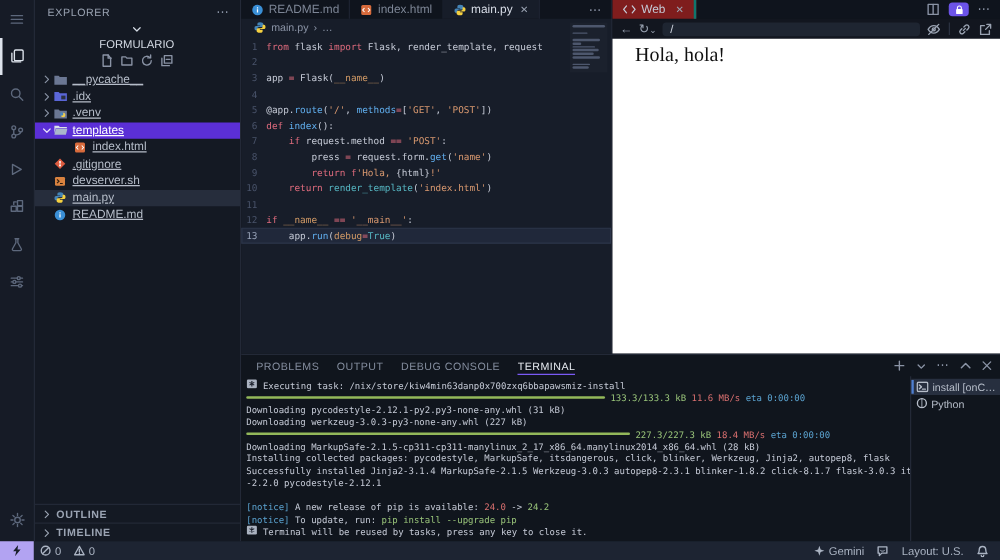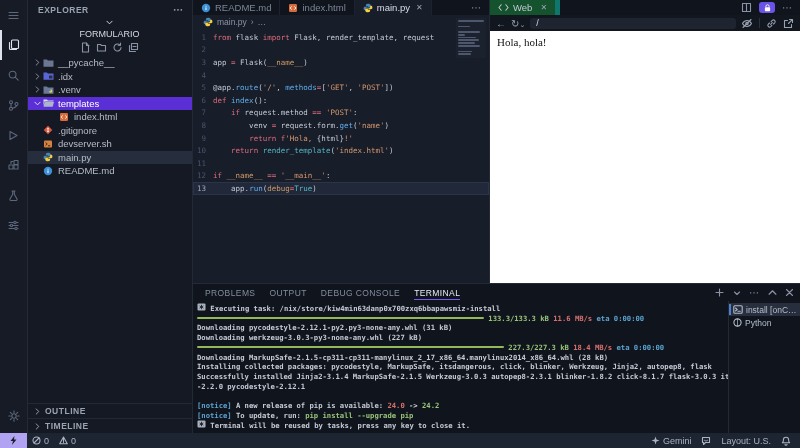--- a/index.html
+++ b/index.html
@@ -12,28 +12,28 @@
   
   .activitybar{position:absolute;left:0;top:0;width:28px;height:433px;background:#161b26;
                border-right:1px solid #232937;display:flex;flex-direction:column;align-items:center;}
   .ab-item{width:28px;height:30px;display:flex;align-items:center;justify-content:center;color:#5d687c;cursor:pointer;}
   .ab-item.active{color:#dde3ec;box-shadow:inset 2px 0 0 #dde3ec;}
   .ab-spacer{flex:1;}
 
   
   .sidebar{position:absolute;left:28px;top:0;width:165px;height:433px;background:#141923;border-right:1px solid #232937;}
   .sb-header{display:flex;align-items:center;justify-content:space-between;padding:4px 8px 2px 10px;
-             font-size:8.5px;letter-spacing:.5px;color:#9aa3b2;font-weight:bold;}
+             font-size:8.5px;letter-spacing:.5px;color:#9aa3b2;}
   .sb-more{color:#8a93a5;font-size:10px;cursor:pointer;letter-spacing:1px;}
   .sb-project{display:flex;align-items:center;gap:3px;padding:2px 4px 2px 3px;font-size:9px;font-weight:normal;color:#d4dae4;flex-direction:column;}
   .sb-project .grow{flex:1;overflow:hidden;white-space:nowrap;}
   .proj-actions{display:flex;gap:5px;color:#8a93a5;}
   .proj-actions .icon{cursor:pointer;}
   .tree{margin-top:1px;}
-  .tree-row{display:flex;align-items:center;height:13.5px;font-size:9.5px;color:#b6bdc9;cursor:pointer;position:relative;}
+  .tree-row{display:flex;align-items:center;height:13.5px;font-size:9.5px;color:#b6bdc9;cursor:pointer;position:relative;text-decoration:underline;}
   .tree-row .chev{width:10px;display:inline-flex;justify-content:center;color:#8a93a5;flex:0 0 10px;margin-left:4px;}
   .tree-row .noChev{flex:0 0 14px;}
   .tree-row .ficon{width:12px;margin-right:4px;flex:0 0 12px;}
   .tree-row.ind1 .noChev{flex:0 0 30px;}
   .tree-row.selected{background:#5b2fd6;color:#fff;}
   .tree-row.selected .chev{color:#e6defc;}
   .tree-row.activefile{background:#262d3c;}
   .sb-bottom{position:absolute;left:0;right:0;bottom:0;}
   .sb-section{height:15px;border-top:1px solid #222836;display:flex;align-items:center;gap:4px;
               font-size:8.5px;font-weight:bold;letter-spacing:.5px;color:#9aa3b2;padding-left:6px;cursor:pointer;}
@@ -53,43 +53,43 @@
   .code-line.current{background:#20283a;box-shadow:inset 0 0 0 1px #2b3448;}
   .code-line pre{margin:0;font:inherit;white-space:pre;}
   .tok-kw{color:#df6b7d;} .tok-fg{color:#c5cad6;} .tok-blue{color:#61afef;}
   .tok-teal{color:#56b6c2;} .tok-str{color:#d8986f;} .tok-orange{color:#d19a66;}
   .minimap{position:absolute;top:18px;right:3px;width:30px;padding:2px 2px;background:rgba(255,255,255,0.02);}
   .mm-bar{height:1.6px;margin:0 0 1.2px 0;background:#4d576d;border-radius:1px;}
 
   
   .web{position:absolute;left:490px;top:0;width:310px;height:283px;background:#12161f;}
   .web-tabrow{display:flex;align-items:stretch;height:15px;background:#0f141d;font-size:9.5px;color:#c5cad6;}
-  .web-tab{display:flex;align-items:center;gap:4px;padding:0 8px;background:#14532d;border-right:5px solid #0f766e;cursor:pointer;}
+  .web-tab{display:flex;align-items:center;gap:4px;padding:0 8px;background:#7f1d1d;border-right:2px solid #0f766e;cursor:pointer;}
   .web-tab .close{font-size:8px;color:#9aa3b2;margin-left:4px;}
   .web-winicons{margin-left:auto;display:flex;align-items:center;gap:7px;padding-right:7px;color:#8a93a5;}
   .web-winicons .icon{cursor:pointer;}
   .lockpill{background:#6c53e8;border-radius:3px;width:16px;height:11px;display:flex;align-items:center;justify-content:center;color:#fff;cursor:pointer;}
   .web-toolbar{display:flex;align-items:center;height:16px;gap:5px;padding:0 6px;color:#9aa3b2;font-size:10px;}
   .url{flex:1;height:11px;background:#1e2531;border-radius:3px;display:flex;align-items:center;
        padding:0 6px;font-size:9px;color:#d4dae4;}
   .tb-sep{width:1px;height:10px;background:#2a3140;}
   .web-content{height:252px;background:#ffffff;color:#111;
-               font-family:"Liberation Serif",serif;font-size:11px;padding:5px 7px;}
+               font-family:"Liberation Serif",serif;font-size:16px;padding:5px 18px;}
 
   
   .panel{position:absolute;left:193px;top:283px;width:607px;height:150px;background:#10151d;border-top:1px solid #232937;}
   .panel-top{display:flex;align-items:center;height:17px;padding:0 6px 0 12px;}
   .ptab{font-size:8.5px;letter-spacing:.4px;color:#848d9e;margin-right:14px;cursor:pointer;position:relative;height:17px;display:flex;align-items:center;}
   .ptab.active{color:#e8ecf2;}
   .ptab.active::after{content:"";position:absolute;left:0;right:0;bottom:1px;height:1.5px;background:#7a5af5;}
   .panel-actions{margin-left:auto;display:flex;gap:8px;color:#8a93a5;font-size:10px;align-items:center;}
   .panel-actions .icon{cursor:pointer;}
   .panel-body{display:flex;height:132px;}
   .terminal{flex:1;padding:2px 0 0 4px;font-family:"DejaVu Sans Mono",monospace;font-size:7.2px;line-height:9.7px;
-            color:#c5cad6;overflow:hidden;white-space:pre;font-weight:bold;}
+            color:#c5cad6;overflow:hidden;white-space:pre;}
   .t-green{color:#98c379;} .t-red{color:#d86f6f;} .t-blue{color:#5ba3d0;} .t-fg{color:#c5cad6;}
   .tbar{display:inline-block;height:2px;background:#93b85a;border-radius:1px;vertical-align:2px;}
   .termlist{width:72px;border-left:1px solid #232937;padding-top:2px;}
   .tl-row{display:flex;align-items:center;gap:3px;height:13px;font-size:8.5px;color:#b6bdc9;padding-left:4px;position:relative;cursor:pointer;white-space:nowrap;overflow:hidden;}
   .tl-row.selected{background:#272f3f;}
   .tl-row.selected::before{content:"";position:absolute;left:0;top:1px;bottom:1px;width:2px;background:#4f7fd0;}
 
   
   .statusbar{position:absolute;left:0;top:433px;width:800px;height:15px;background:#1d2432;
              display:flex;align-items:center;font-size:9px;color:#aab3c2;}
@@ -420,21 +420,21 @@
         <div class="code-line">
       <span class="ln">6</span>
           <pre><span class="tok-kw">def</span><span class="tok-fg"> </span><span class="tok-blue">index</span><span class="tok-fg">():</span></pre>
         </div>
         <div class="code-line">
       <span class="ln">7</span>
           <pre><span class="tok-fg">    </span><span class="tok-kw">if</span><span class="tok-fg"> request.method </span><span class="tok-kw">==</span><span class="tok-fg"> </span><span class="tok-str">'POST'</span><span class="tok-fg">:</span></pre>
         </div>
         <div class="code-line">
       <span class="ln">8</span>
-          <pre><span class="tok-fg">        venv </span><span class="tok-kw">=</span><span class="tok-fg"> request.form.</span><span class="tok-blue">get</span><span class="tok-fg">(</span><span class="tok-str">'name'</span><span class="tok-fg">)</span></pre>
+          <pre><span class="tok-fg">        press </span><span class="tok-kw">=</span><span class="tok-fg"> request.form.</span><span class="tok-blue">get</span><span class="tok-fg">(</span><span class="tok-str">'name'</span><span class="tok-fg">)</span></pre>
         </div>
         <div class="code-line">
       <span class="ln">9</span>
           <pre><span class="tok-fg">        </span><span class="tok-kw">return</span><span class="tok-fg"> </span><span class="tok-kw">f</span><span class="tok-str">'Hola, </span><span class="tok-fg">{html}</span><span class="tok-str">!'</span></pre>
         </div>
         <div class="code-line">
       <span class="ln">10</span>
           <pre><span class="tok-fg">    </span><span class="tok-kw">return</span><span class="tok-fg"> </span><span class="tok-teal">render_template</span><span class="tok-fg">(</span><span class="tok-str">'index.html'</span><span class="tok-fg">)</span></pre>
         </div>
         <div class="code-line">

